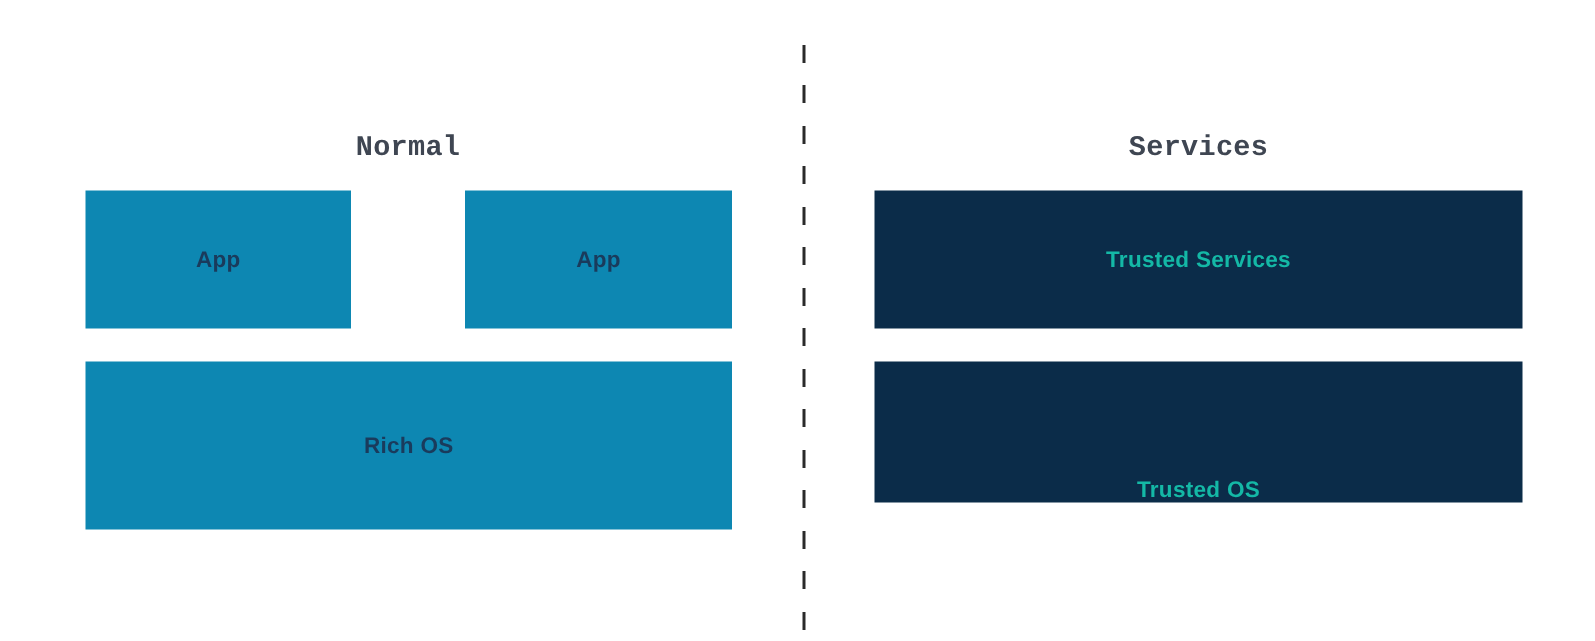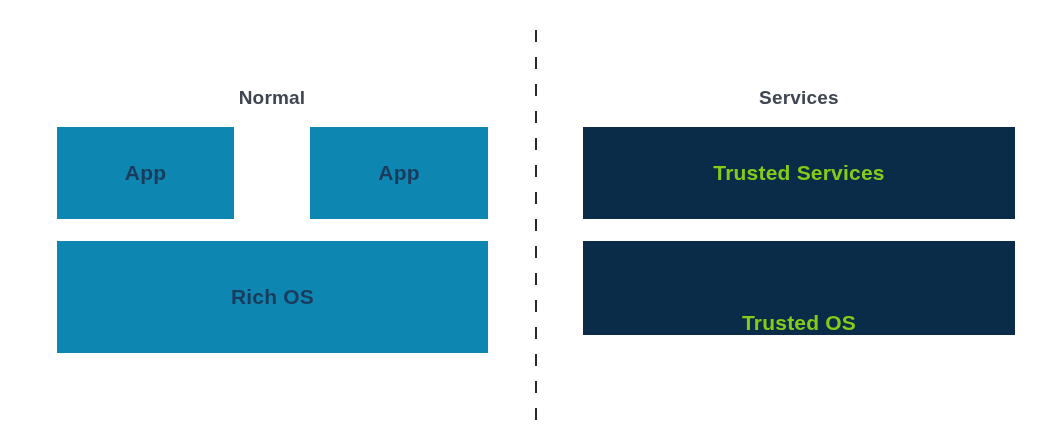--- a/index.html
+++ b/index.html
@@ -18,40 +18,41 @@
   .side-title {
     position: absolute;
     top: 86px;
     height: 24px;
     line-height: 24px;
     text-align: center;
     font-size: 19px;
     font-weight: 600;
     color: #3f4652;
     letter-spacing: 0.2px;
+    font-family: Liberation Mono, monospace;
   }
   .title-normal  { left: 57px;  width: 430px; }
   .title-trusted { left: 583px; width: 432px; }
 
   .box {
     position: absolute;
     display: flex;
     align-items: center;
     justify-content: center;
-    font-size: 21px;
+    font-size: 15px;
     font-weight: 600;
     letter-spacing: 0.2px;
   }
   .box.teal {
     background: #0d87b2;
     color: #1a3b5c;
   }
   .box.navy {
     background: #0b2c49;
-    color: #84cc16;
+    color: #14b8a6;
   }
   .box-app-1 { left: 57px;  top: 127px; width: 177px; height: 92px; }
   .box-app-2 { left: 310px; top: 127px; width: 178px; height: 92px; }
   .box-rich-os { left: 57px; top: 241px; width: 431px; height: 112px; }
   .box-trusted-services { left: 583px; top: 127px; width: 432px; height: 92px; }
   .box-trusted-os { left: 583px; top: 241px; width: 432px; height: 94px; align-items: flex-end; }
 
   .divider {
     position: absolute;
     left: 535px;

